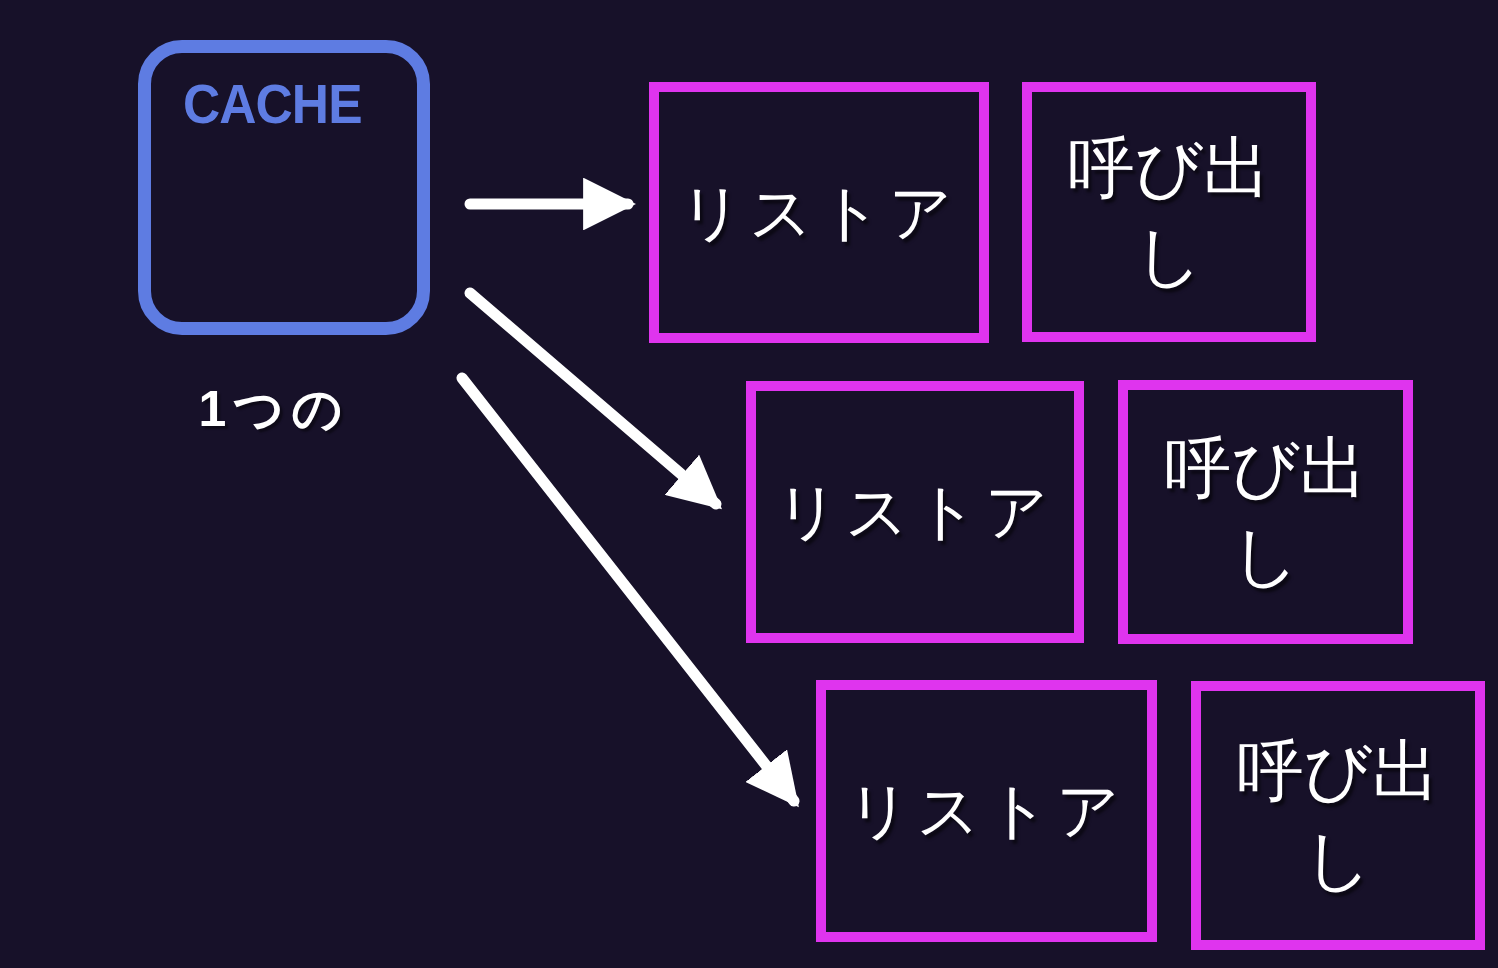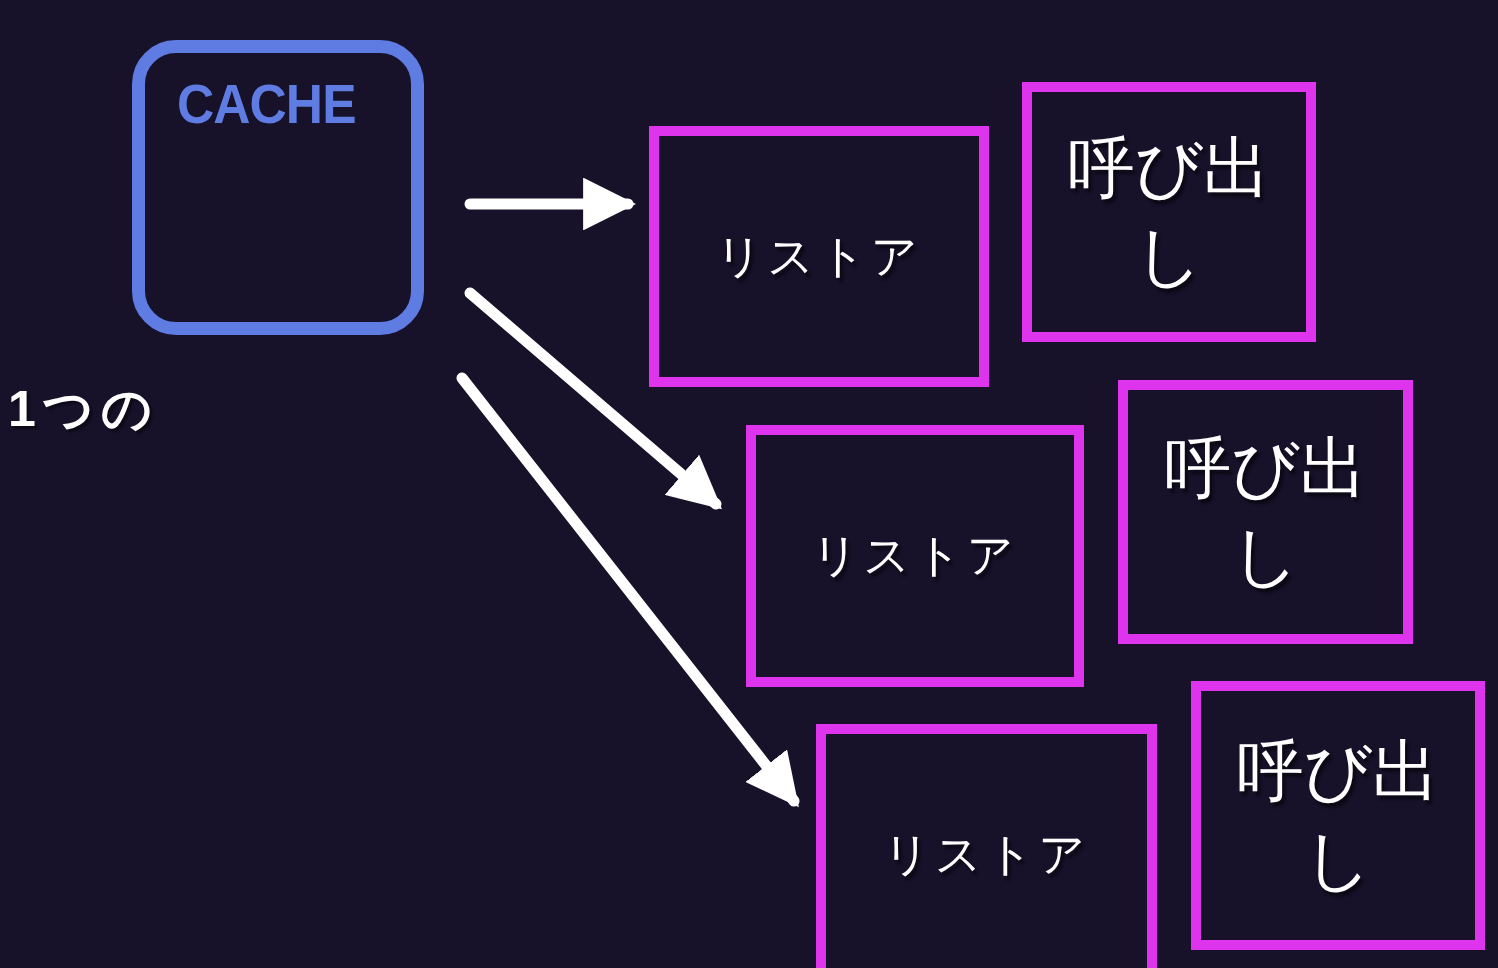--- a/index.html
+++ b/index.html
@@ -17,63 +17,63 @@
   }
   .arrows-layer {
     position: absolute;
     left: 0; top: 0;
     width: 1498px;
     height: 968px;
     pointer-events: none;
   }
   .cache-box {
     position: absolute;
-    left: 132px; top: 40px;
+    left: 138px; top: 40px;
     width: 292px; height: 295px;
     border: 13px solid #5E7CE2;
     border-radius: 44px;
     box-sizing: border-box;
   }
   .cache-label {
     position: absolute;
     left: 32px; top: 18px;
     color: #5E7CE2;
     font-size: 56px;
     font-weight: 600;
     letter-spacing: -1px;
     transform: scaleX(0.92);
     transform-origin: left top;
   }
   .caption {
     position: absolute;
     left: 8px; top: 372px;
     width: 532px;
+    text-align: center;
     color: #FFFFFF;
     font-size: 50px;
     font-weight: 700;
     line-height: 1.5;
     letter-spacing: 0.14em;
     text-shadow: 3px 3px 2px rgba(0,0,0,0.4);
   }
   .node {
     position: absolute;
     border: 10px solid #DF34EE;
     box-sizing: border-box;
     display: flex;
     align-items: center;
     justify-content: center;
     text-align: center;
     color: #FFFFFF;
   }
   .node.restore {
     font-family: "Liberation Sans", sans-serif;
-    font-size: 46px;
+    font-size: 62px;
     letter-spacing: 0.1em;
     text-shadow: 3px 4px 3px rgba(0,0,0,0.55);
-    margin-top: 44px;
   }
   .node.call {
     font-family: "Liberation Serif", serif;
     font-size: 67px;
     line-height: 1.32;
     text-shadow: 3px 4px 3px rgba(0,0,0,0.55);
   }
   
   .p1-restore { left: 649px;  top: 82px;  width: 340px; height: 261px; }
   .p1-call    { left: 1022px; top: 82px;  width: 294px; height: 260px; }

